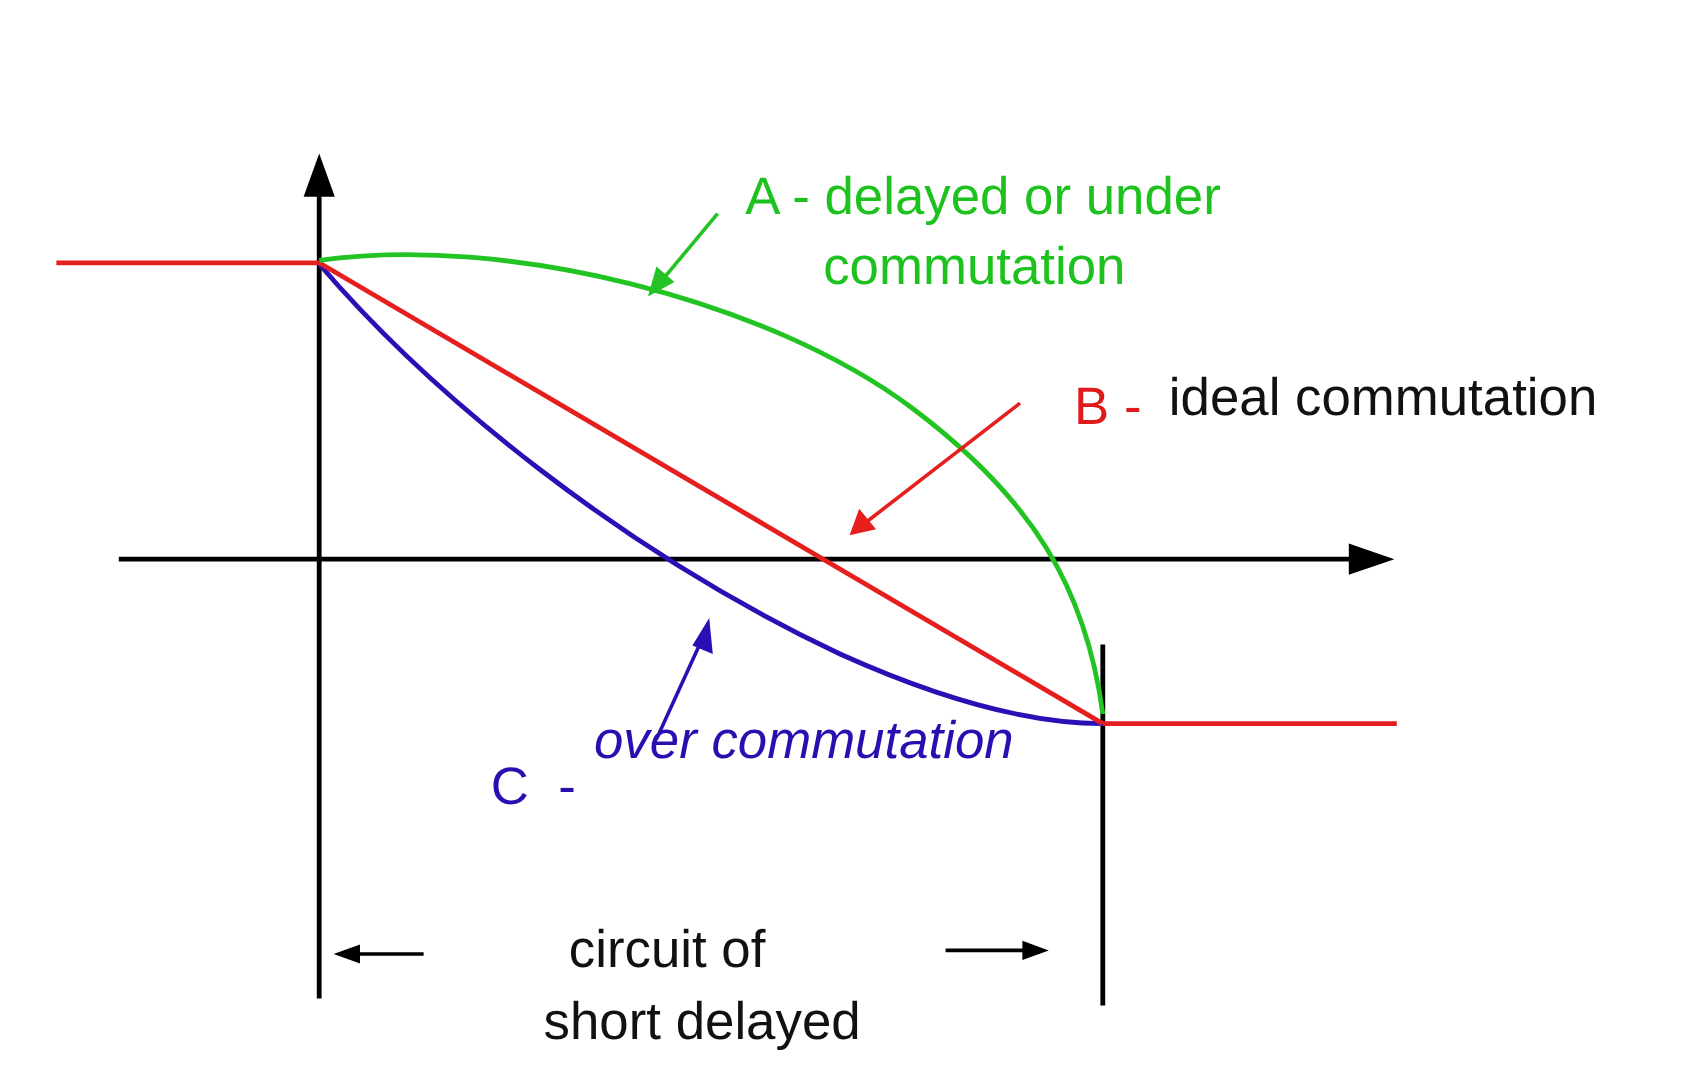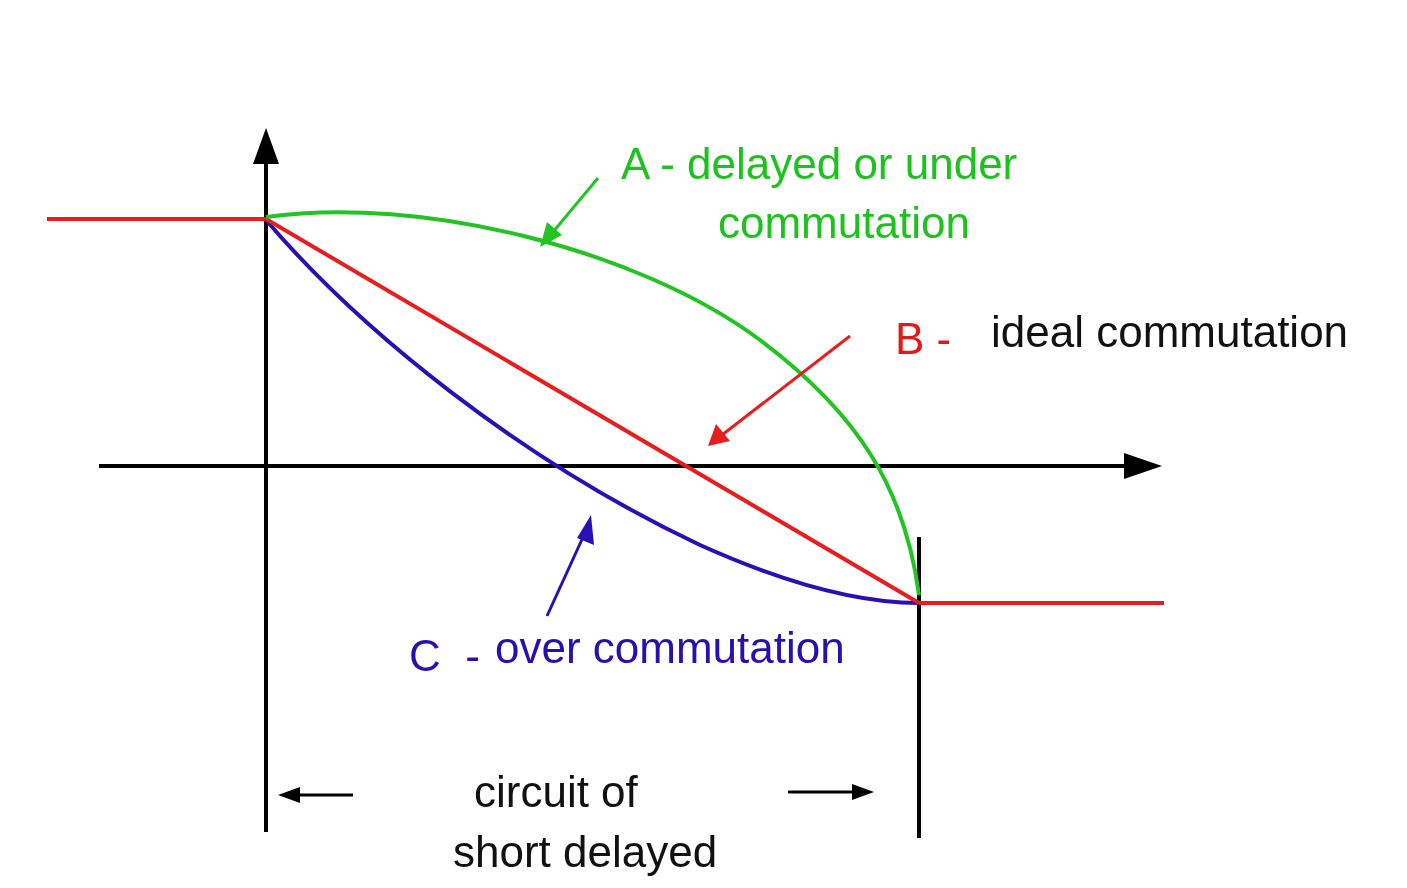--- a/index.html
+++ b/index.html
@@ -41,22 +41,22 @@
   <line x1="547" y1="616" x2="584" y2="535" stroke="#2a10b4" stroke-width="3"></line>
   <polygon points="591,515 577,538 594,545" fill="#2a10b4"></polygon>
 
   <line x1="296" y1="795" x2="353" y2="795" stroke="#000" stroke-width="3"></line>
   <polygon points="278,795 300,787 300,803" fill="#000"></polygon>
   <line x1="788" y1="792" x2="855" y2="792" stroke="#000" stroke-width="3"></line>
   <polygon points="874,792 852,784 852,800" fill="#000"></polygon>
 </svg>
 
 <div class="lbl green" style="left:621px; top:138px;">A - delayed or under</div>
-<div class="lbl green" style="left:718px; top:197px;">commutation</div>
+<div class="lbl green" style="left:686px; top:197px;">commutation</div>
 
 <div class="lbl red" style="left:895px; top:313px;">B -</div>
-<div class="lbl black" style="left:974px; top:306px;margin-left:17px;">ideal commutation</div>
+<div class="lbl black" style="left:974px; top:306px;">ideal commutation</div>
 
 <div class="lbl blue" style="left:409px; top:630px; white-space:pre;">C  -</div>
-<div class="lbl blue" style="left:495px; top:622px;">over commutation</div>
+<div class="lbl blue" style="left:495px; top:592px;font-style:italic;">over commutation</div>
 
 <div class="lbl black" style="left:474px; top:766px;">circuit of</div>
 <div class="lbl black" style="left:453px; top:826px;">short delayed</div>
 
 </body></html>

